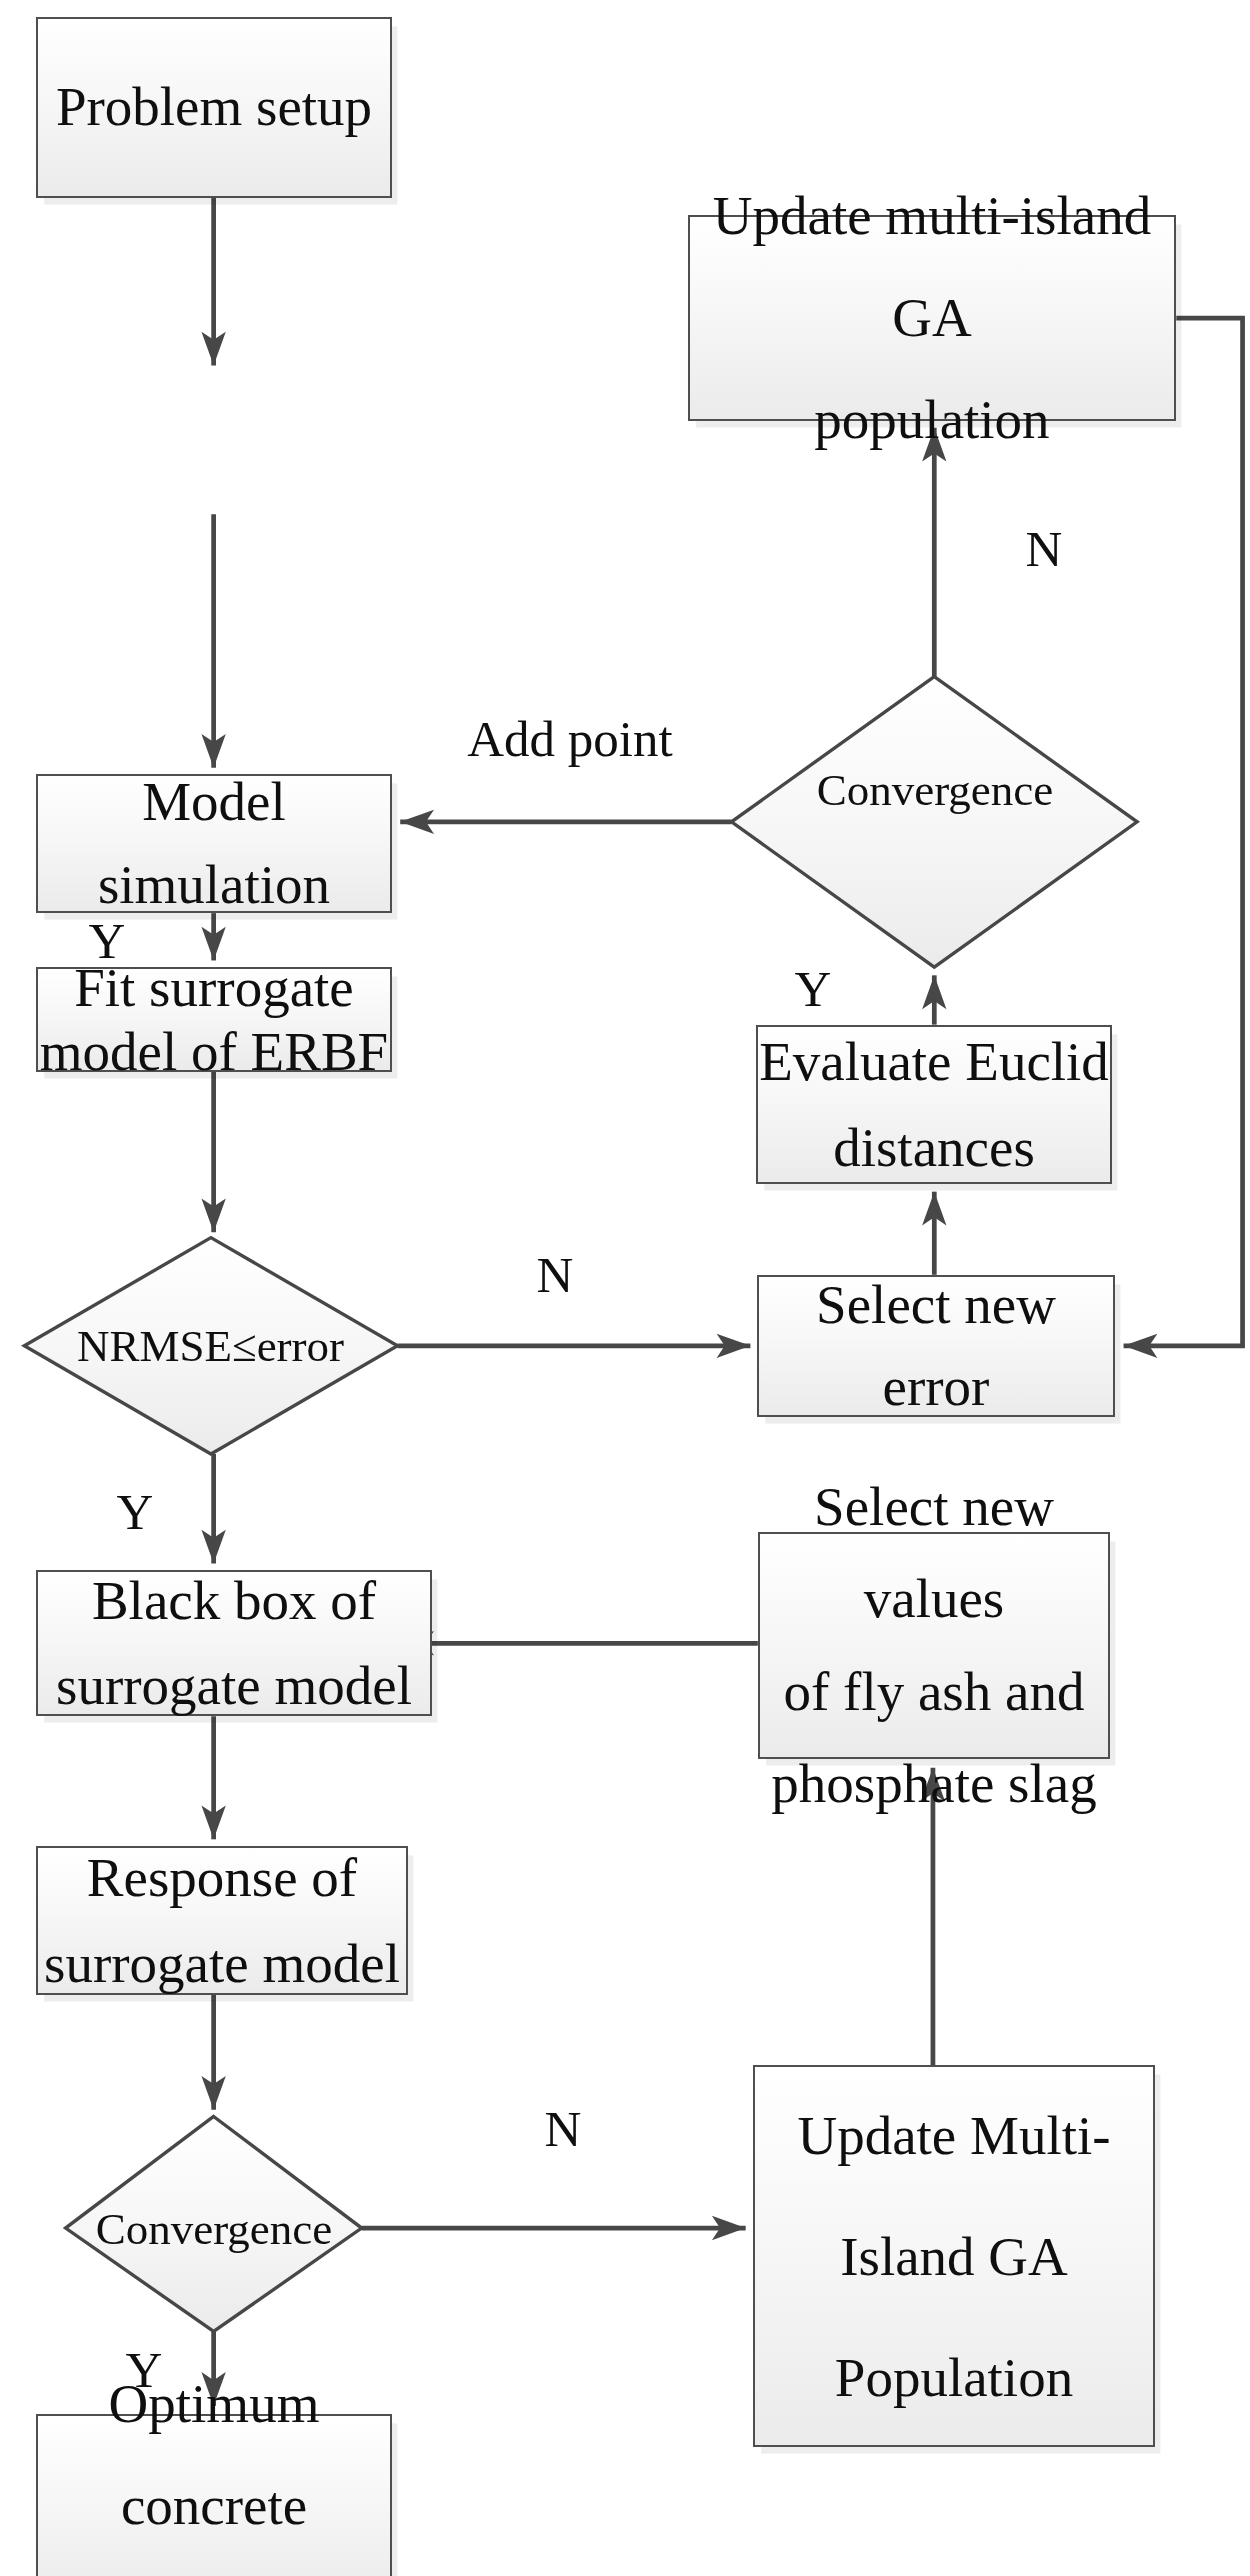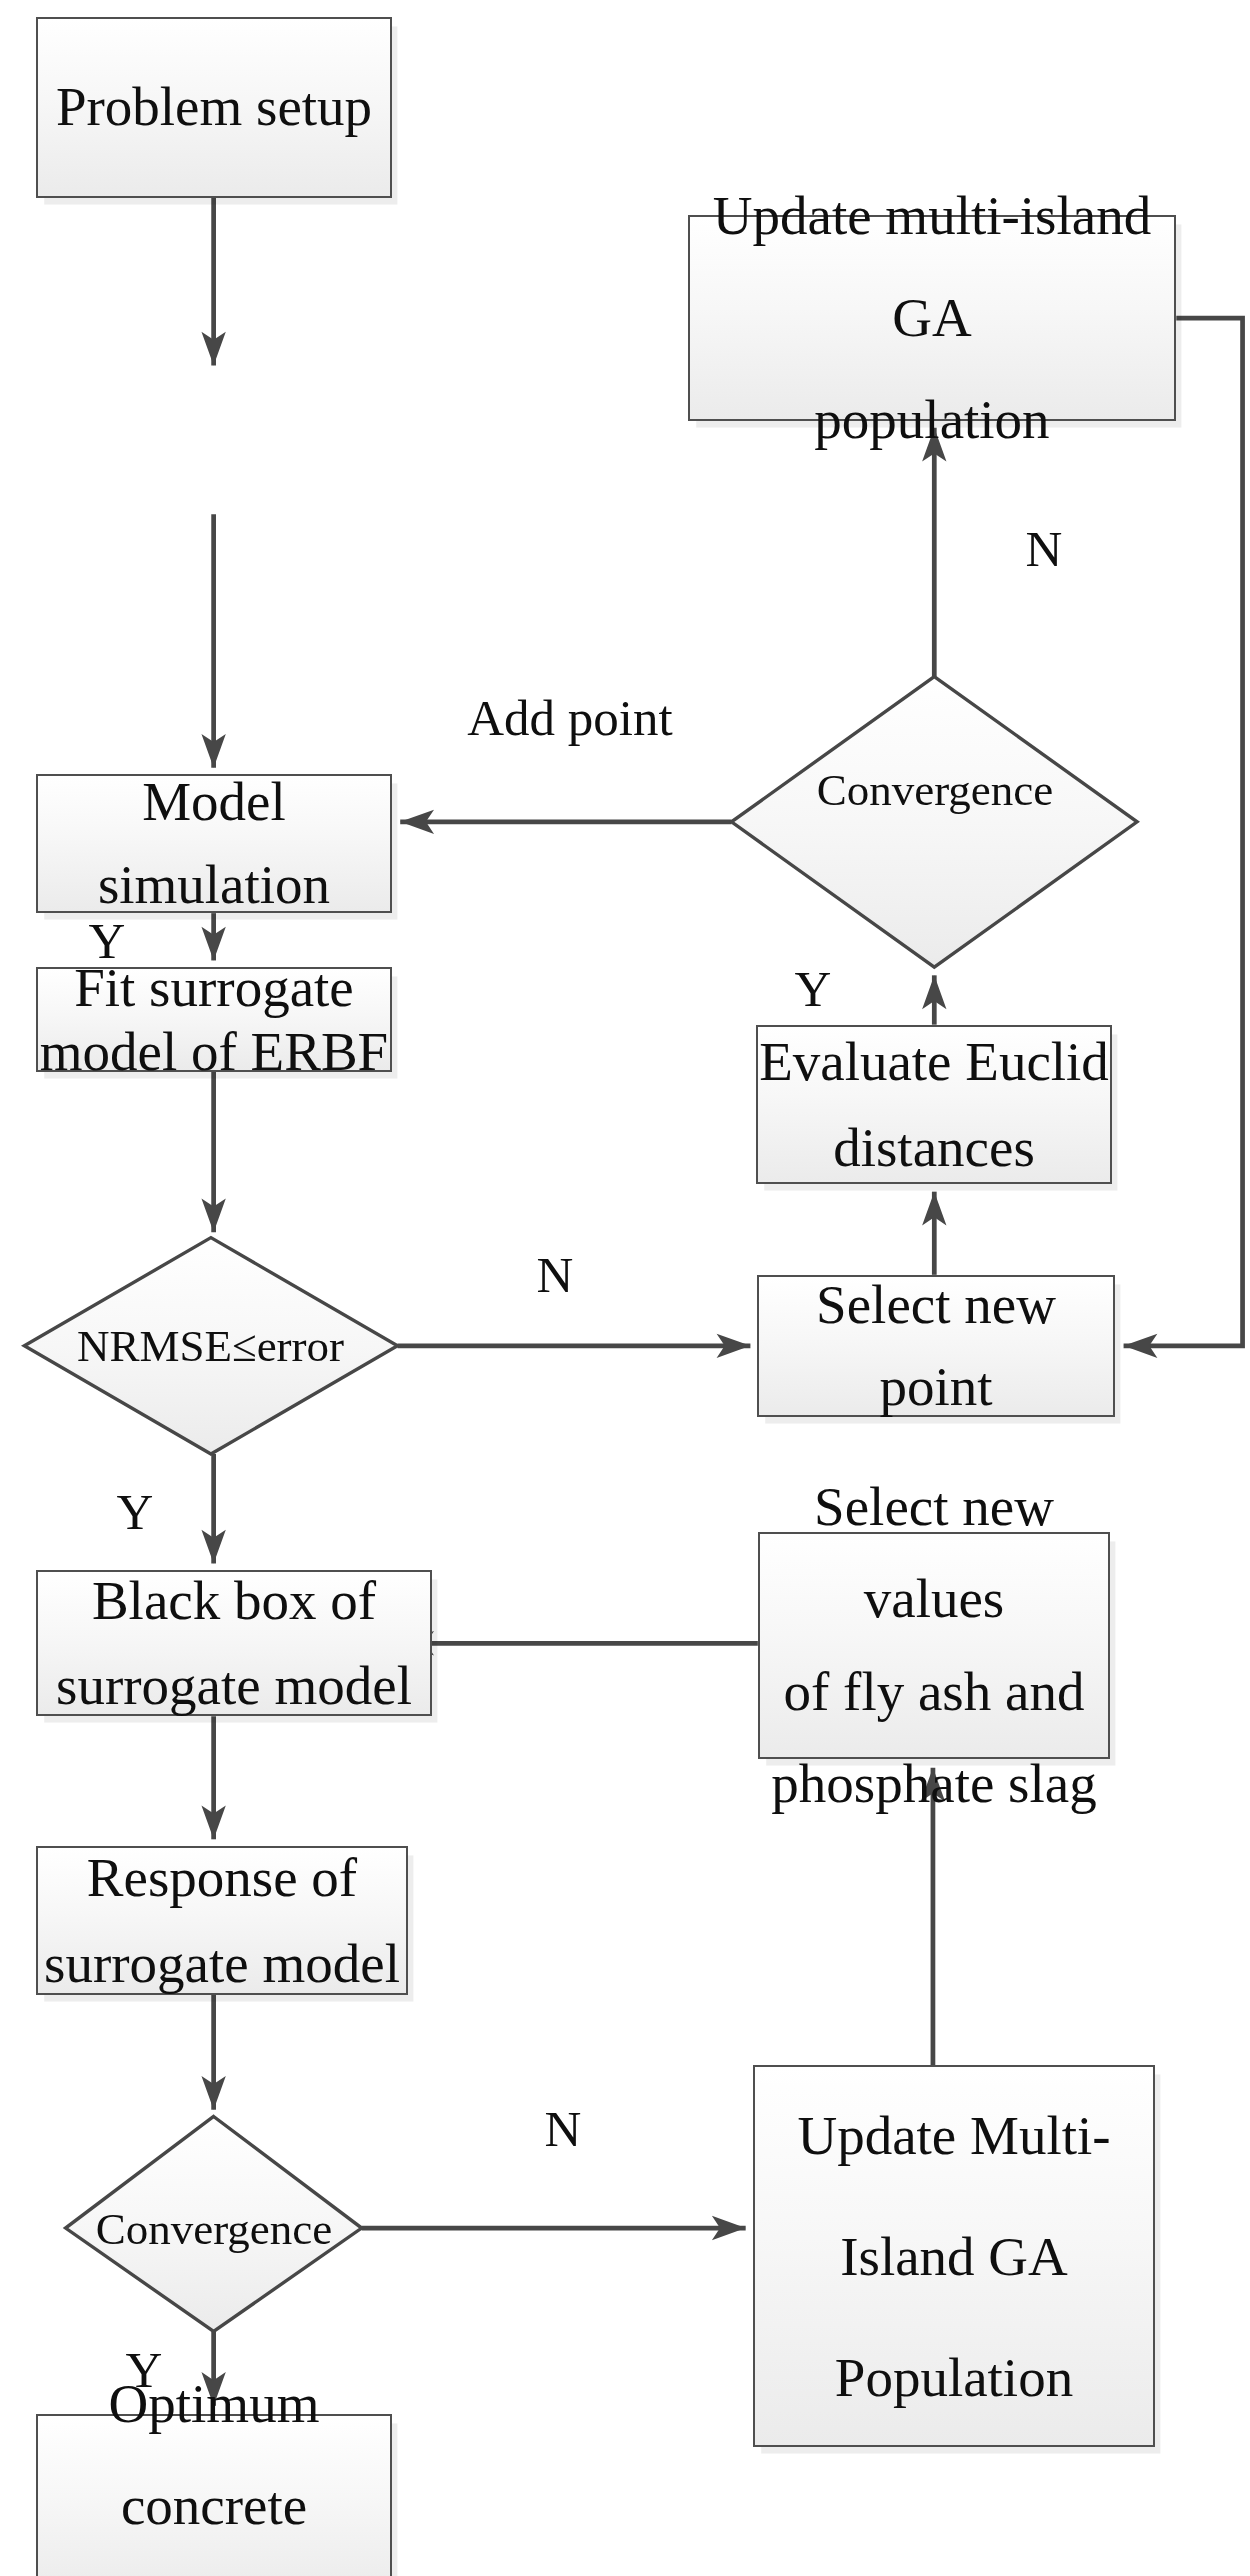--- a/index.html
+++ b/index.html
@@ -136,40 +136,40 @@
     <span class="node-label lh-wide">Update multi-island GA
 population</span>
   </div>
 
   <div class="node" style="left:756px;top:1025px;width:356px;height:159px;">
     <span class="node-label lh-mid">Evaluate Euclid
 distances</span>
   </div>
 
   <div class="node" style="left:757px;top:1275px;width:358px;height:142px;">
-    <span class="node-label">Select new point</span>
+    <span class="node-label">Select new error</span>
   </div>
 
   <div class="node" style="left:758px;top:1532px;width:352px;height:227px;">
     <span class="node-label lh-open">Select new values
 of fly ash and
 phosphate slag</span>
   </div>
 
   <div class="node" style="left:753px;top:2065px;width:402px;height:382px;">
     <span class="node-label lh-xwide">Update Multi-
 Island GA
 Population</span>
   </div>
 
   <div class="diamond-label" style="left:24px;top:1305px;width:373px;height:81px;">NRMSE≤error</div>
   <div class="diamond-label" style="left:732px;top:749px;width:406px;height:81px;">Convergence</div>
   <div class="diamond-label" style="left:66px;top:2188px;width:296px;height:81px;">Convergence</div>
 
-  <div class="edge-label" style="left:570px;top:718px;">Add point</div>
+  <div class="edge-label" style="left:570px;top:739px;">Add point</div>
   <div class="edge-label" style="left:1044px;top:549px;">N</div>
   <div class="edge-label" style="left:813px;top:989px;">Y</div>
   <div class="edge-label" style="left:107px;top:941px;">Y</div>
   <div class="edge-label" style="left:555px;top:1275px;">N</div>
   <div class="edge-label" style="left:135px;top:1512px;">Y</div>
   <div class="edge-label" style="left:563px;top:2129px;">N</div>
   <div class="edge-label" style="left:144px;top:2370px;">Y</div>
 
 </div>
 

